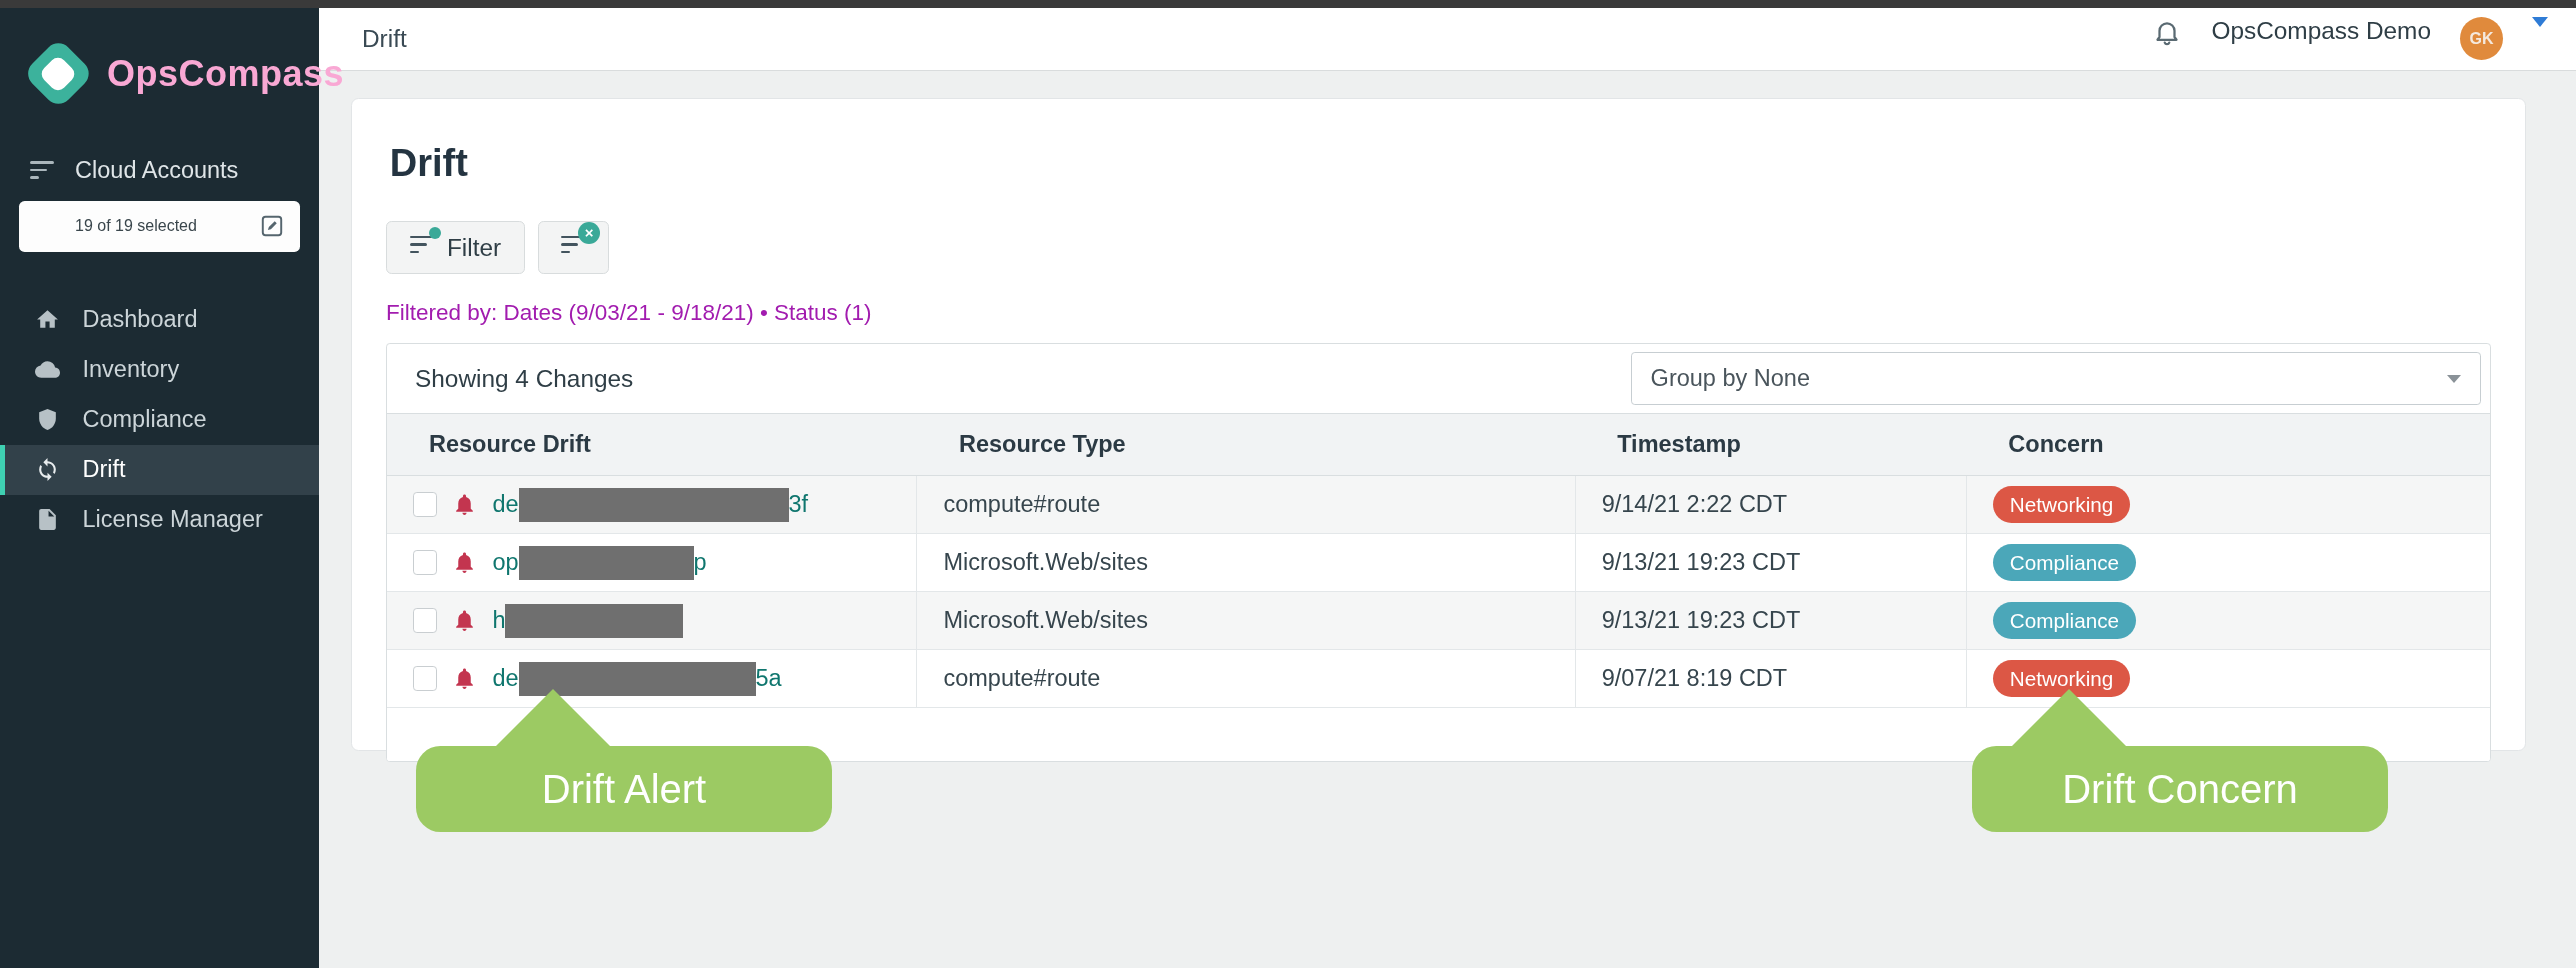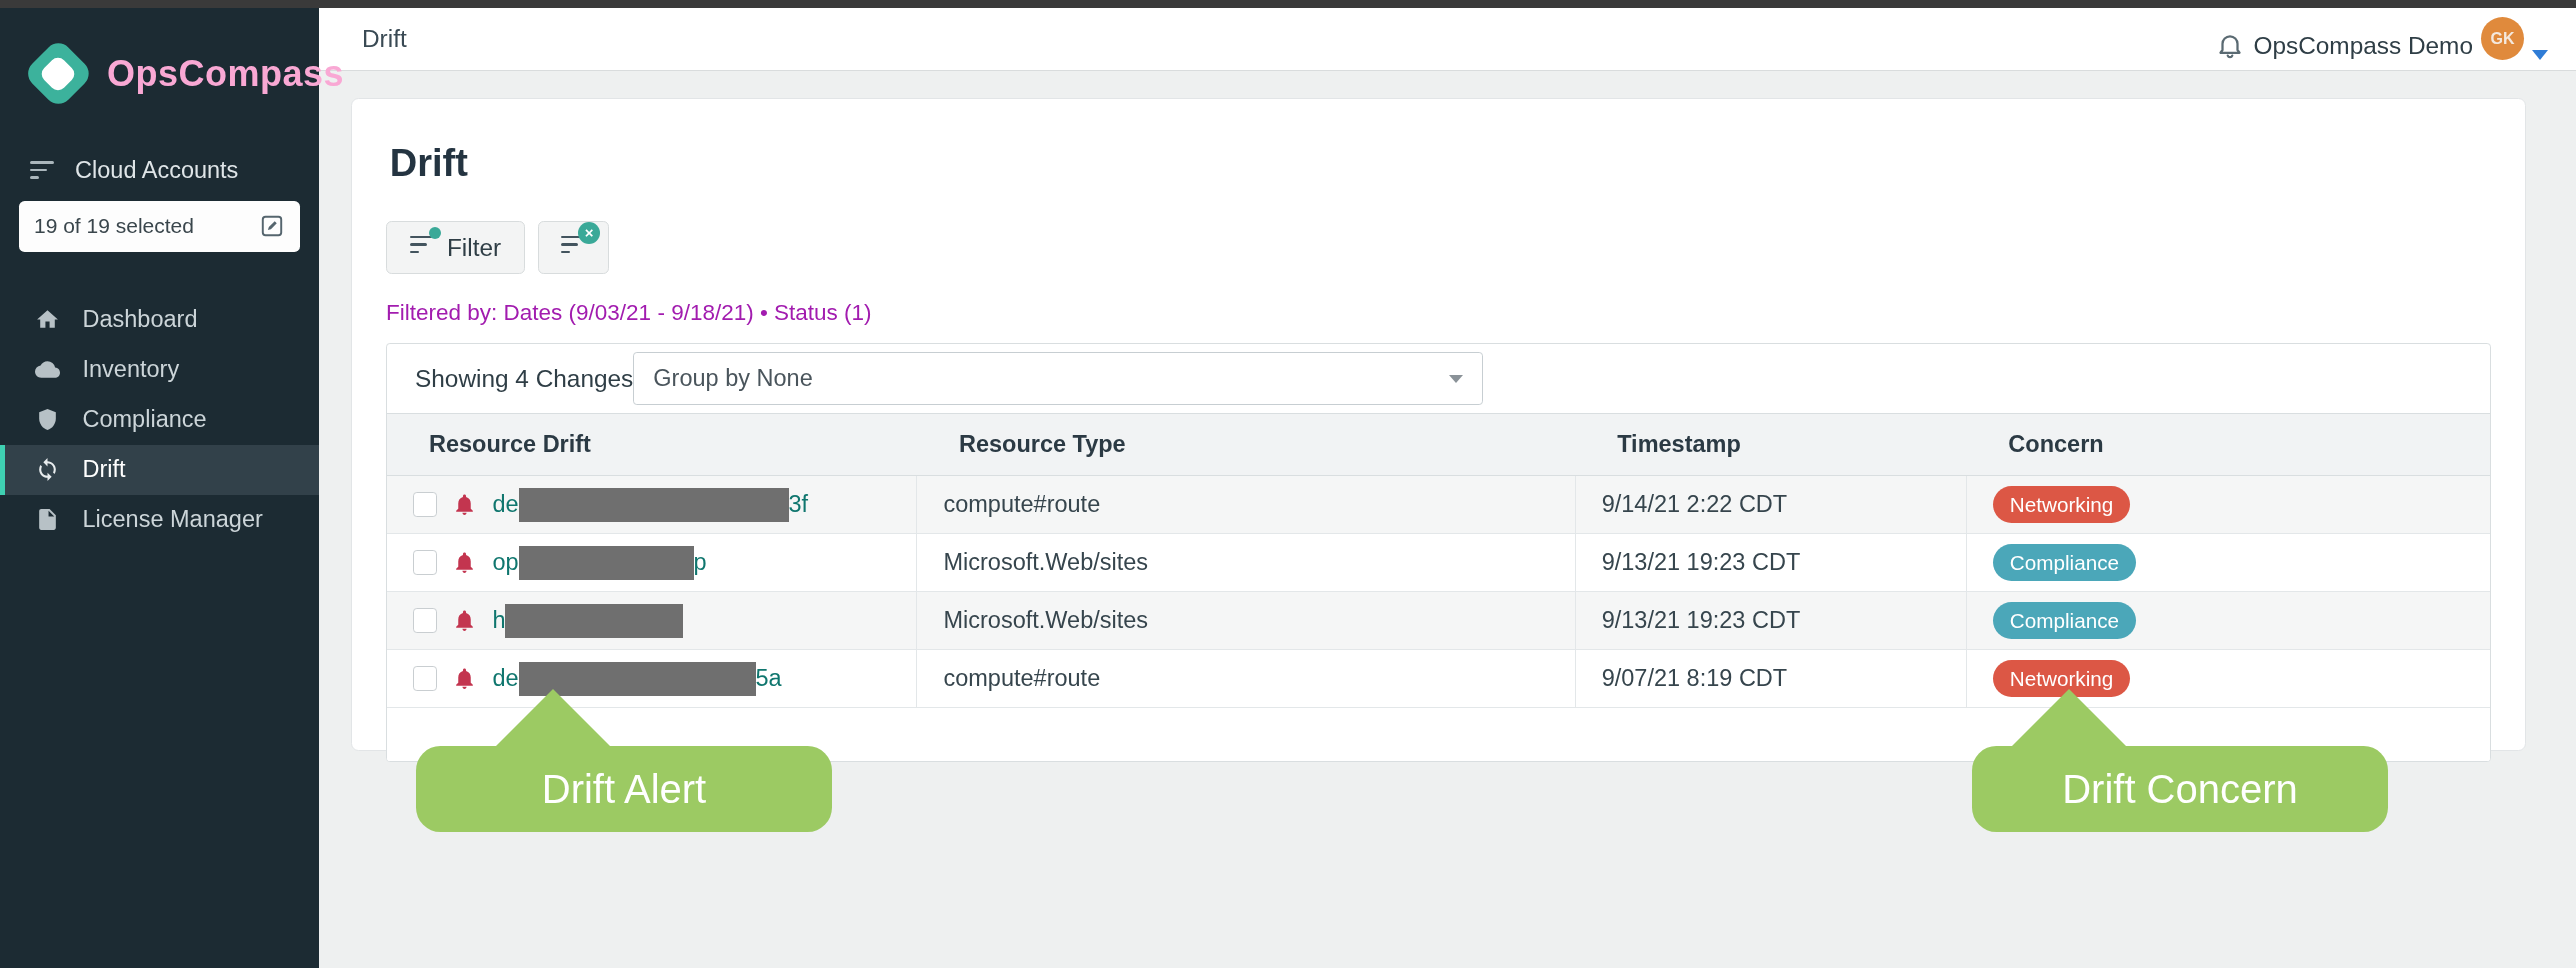--- a/index.html
+++ b/index.html
@@ -17,34 +17,34 @@
   .logo-core { position:absolute; width:28px; height:28px; left:18px; top:18px; background:#ffffff; border-radius:8.5px; transform:rotate(45deg); }
   .logo-text { color:#f9a8d4; font-size:36px; font-weight:700; letter-spacing:0.5px; }
 
   .cloud-accounts { display:flex; align-items:center; gap:20.7px; margin:51px 0 0 30px; color:#dfe5e8; font-size:23.5px; }
   .flt { display:inline-block; }
   .flt i { display:block; height:2.8px; background:#aab6bc; border-radius:1.9px; margin:4.7px 0; }
   .flt .l1{ width:24.4px; } .flt .l2{ width:17px; } .flt .l3{ width:9.4px; }
 
   .accounts-pill { margin:17px 19px 0 19px; height:51px; background:#fdfdfd; border-radius:5.6px;
     display:flex; align-items:center; justify-content:space-between; padding:0 15px; cursor:pointer; }
-  .accounts-pill span { color:#3a464c; font-size:21px; }
+  .accounts-pill span { color:#3a464c; font-size:16px;margin-left:41px; }
 
   .nav { margin-top:43px; }
   .nav-item { display:flex; align-items:center; gap:22.5px; height:50px; padding-left:30px; color:#ccd5d9;
     font-size:23.5px; border-left:5.6px solid transparent; cursor:pointer; }
   .nav-item svg { width:25px; height:25px; fill:#b7c1c6; flex:0 0 auto; }
   .nav-item.active { background:#32414a; border-left-color:#3fd0b2; color:#ffffff; }
   .nav-item.active svg { fill:#e8ecee; }
 
   
   .topbar { position:absolute; left:319px; right:0; top:7.5px; height:63px; background:#ffffff;
     border-bottom:1.9px solid #d9dcdd; display:flex; align-items:center; padding:0 28px 0 43px; z-index:10; }
   .breadcrumb { font-size:24.4px; color:#3a4a54; }
-  .topbar-right { margin-left:auto; display:flex; align-items:flex-end; gap:8px; }
+  .topbar-right { margin-left:auto; display:flex; align-items:flex-start; gap:29px; }
   .bell-outline { width:30px; height:30px; stroke:#5a6a72; fill:none; stroke-width:1.8; stroke-linejoin:round; stroke-linecap:round; }
   .account-label { font-size:24.4px; color:#2f3e46; }
   .avatar { width:43px; height:43px; border-radius:50%; background:#e08a3c; color:#f4e9de; font-size:16px;
     font-weight:700; display:flex; align-items:center; justify-content:center; }
   .caret-blue { width:0; height:0; border-left:8.5px solid transparent; border-right:8.5px solid transparent; border-top:10.3px solid #2f7cd6; }
 
   
   .page { position:absolute; left:319px; top:70px; right:0; bottom:0; background:#eef0f0; }
   .card { position:absolute; left:32px; top:28px; width:2175px; height:653px; background:#ffffff;
     border:0.9px solid #e2e5e7; border-radius:7.5px; padding:28px 34px; }
@@ -57,21 +57,21 @@
   .flt-wrap { position:relative; }
   .dot-teal { position:absolute; top:-3.8px; right:-7.5px; width:12.2px; height:12.2px; border-radius:50%; background:#3aa998; }
   .clear-teal { position:absolute; top:-9.4px; right:-15px; width:22.5px; height:22.5px; border-radius:50%; background:#3aa998;
     color:#ffffff; font-size:15px; line-height:22.5px; text-align:center; font-weight:700; }
   .caret-dark { width:0; height:0; border-left:7.5px solid transparent; border-right:7.5px solid transparent; border-top:9.4px solid #3c4b54; }
 
   .filtered-by { margin-top:26px; font-size:22.5px; color:#a21caf; }
 
   
   .table-wrap { margin-top:17px; border:0.9px solid #d9dee0; border-radius:3.8px; overflow:hidden; background:#fff; }
-  .table-topbar { height:69px; display:flex; align-items:center; justify-content:flex-start; padding:0 9.4px 0 28px; }
+  .table-topbar { height:69px; display:flex; align-items:center; justify-content:space-between; padding:0 9.4px 0 28px; }
   .showing { font-size:24.4px; color:#2f3e46; }
   .group-select { width:850px; height:53px; border:0.9px solid #c7ced2; border-radius:3.8px; background:#fff;
     display:flex; align-items:center; justify-content:space-between; padding:0 19px; font-size:23.5px; color:#4a555c; cursor:pointer; }
   .caret-gray { width:0; height:0; border-left:7.5px solid transparent; border-right:7.5px solid transparent; border-top:8.5px solid #8a9298; }
 
   table { width:100%; border-collapse:collapse; table-layout:fixed; }
   thead th { background:#f1f3f4; border-top:0.9px solid #d9dee0; border-bottom:0.9px solid #d9dee0;
     font-size:23.5px; font-weight:700; color:#2b3a44; text-align:left; height:62px; padding:0 42px; }
   tbody td { font-size:23.5px; color:#36454d; height:58px; padding:0 26px; border-bottom:0.9px solid #e3e7e9; border-left:0.9px solid #e3e7e9; background:#fff; }
   tbody td:first-child { border-left:none; }

